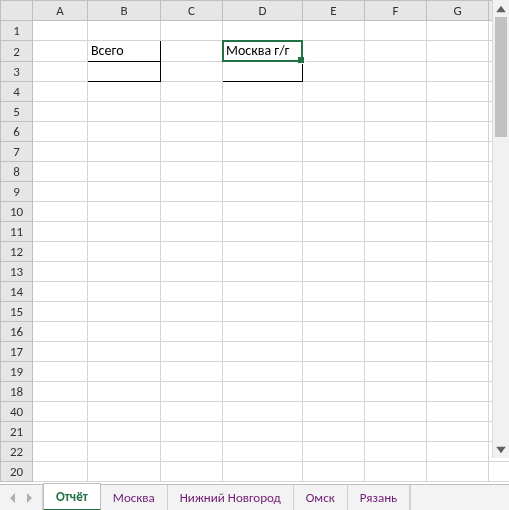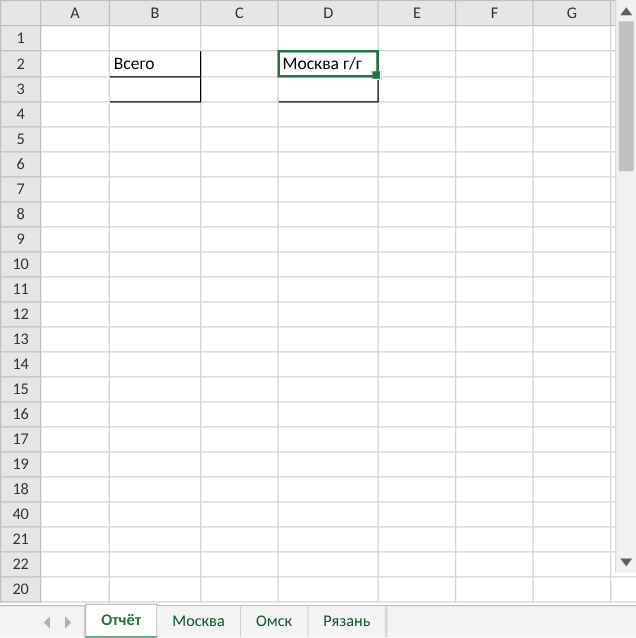--- a/index.html
+++ b/index.html
@@ -73,31 +73,30 @@
   td .cell { padding: 1px 3px; line-height:18px; white-space:nowrap; overflow:hidden; }
 
   
   .tabstrip {
     height: 26px;
     border-top:1px solid #bfbfbf;
     background:#f3f3f3;
     display:flex;
     align-items:stretch;
     font-size:13px;
-    padding-left:25px;
   }
   .navbtns{ display:flex; align-items:center; padding:0 6px; gap:2px; border-right:1px solid #d0d0d0;}
   .navbtn{ width:14px;height:18px; display:flex;align-items:center;justify-content:center; color:#8a8a8a; cursor:default;}
   .navbtn svg{width:8px;height:10px;display:block;}
   .tabs{display:flex;align-items:flex-end;}
   .tab{
     padding: 4px 12px 4px 12px;
     background:#f3f3f3;
     border-right:1px solid #d0d0d0;
-    color:#14532d;
+    color:#701a75;
     cursor:pointer;
     line-height:17px;
     position:relative;
   }
   .tab.active{
     background:#fff;
     color:#217346;
     font-weight:600;
     border-top:1px solid #bfbfbf;
     border-left:1px solid #bfbfbf;
@@ -800,18 +799,19 @@
       </span>
       <span class="navbtn">
         <svg viewBox="0 0 8 10">
             <path d="M2 0 L2 10 L7 5 Z" fill="#b0b0b0"></path>
           </svg>
       </span>
     </div>
     <div class="tabs" id="tabs">
         <div class="tab active"><span>Отчёт</span></div>
         <div class="tab"><span>Москва</span></div>
+        <div class="tab"><span>Нижний Новгород</span></div>
         <div class="tab"><span>Омск</span></div>
         <div class="tab"><span>Рязань</span></div>
       </div>
     <div class="scroll-right"></div>
   </div>
 </div>
 
 </body></html>

